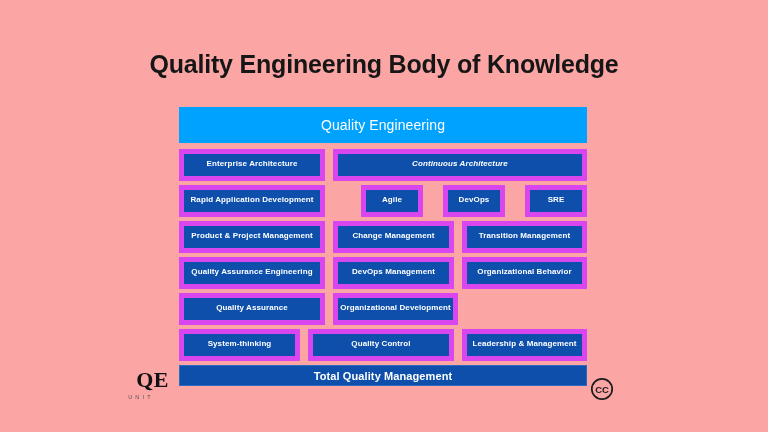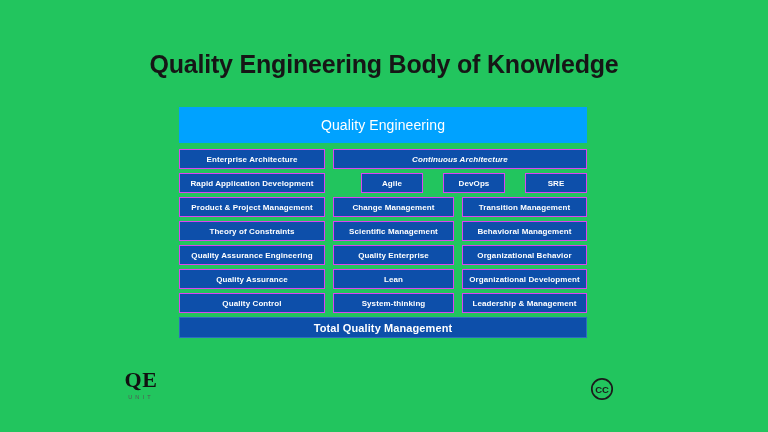--- a/index.html
+++ b/index.html
@@ -12,21 +12,21 @@
     background: #ffffff;
     font-family: "Liberation Sans", sans-serif;
     overflow: hidden;
     position: relative;
   }
 
   .slide {
     width: 768px;
     height: 432px;
     position: relative;
-    background: #22c55e;
+    background: #fca5a5;
     box-sizing: border-box;
   }
 
   .page-title {
     position: absolute;
     top: 50px;
     left: 0;
     width: 768px;
     text-align: center;
     font-size: 25px;
@@ -55,26 +55,26 @@
   }
 
   .grid-row {
     display: flex;
     gap: 8px;
     margin-bottom: 4px;
   }
 
   .cell {
     background: #0D4FAA;
-    border: 1px solid #d946ef;
+    border: 5px solid #d946ef;
     color: #ffffff;
     font-size: 8px;
     font-weight: bold;
     text-align: center;
-    height: 20px;
+    height: 32px;
     line-height: 19px;
     box-sizing: border-box;
     letter-spacing: 0.1px;
     overflow: hidden;
     white-space: nowrap;
   }
 
   .col-1 { width: 146px; flex: 0 0 146px; }
   .col-2 { width: 121px; flex: 0 0 121px; }
   .col-3 { width: 125px; flex: 0 0 125px; }
@@ -109,20 +109,21 @@
     width: 56px;
     text-align: center;
   }
   .logo-mark {
     font-family: "Liberation Serif", serif;
     font-size: 22px;
     font-weight: bold;
     color: #111111;
     line-height: 1;
     letter-spacing: 0.5px;
+    text-align: right;
   }
   .logo-sub {
     font-family: "Liberation Sans", sans-serif;
     font-size: 5.5px;
     color: #555555;
     letter-spacing: 3.2px;
     margin-top: 3px;
   }
 
   .cc-badge {
@@ -157,41 +158,35 @@
         <div class="cell col-third">SRE</div>
       </div>
     </div>
 
     <div class="grid-row">
       <div class="cell col-1">Product &amp; Project Management</div>
       <div class="cell col-2">Change Management</div>
       <div class="cell col-3">Transition Management</div>
     </div>
 
-    <div class="grid-row">
-      <div class="cell col-1">Theory of Constraints</div>
-      <div class="cell col-2">Scientific Management</div>
-      <div class="cell col-3">Behavioral Management</div>
-    </div>
 
     <div class="grid-row">
       <div class="cell col-1">Quality Assurance Engineering</div>
-      <div class="cell col-2">Quality Enterprise</div>
+      <div class="cell col-2">DevOps Management</div>
       <div class="cell col-3">Organizational Behavior</div>
     </div>
 
     <div class="grid-row">
       <div class="cell col-1">Quality Assurance</div>
-      <div class="cell col-2">Lean</div>
       <div class="cell col-3">Organizational Development</div>
     </div>
 
     <div class="grid-row">
+      <div class="cell col-2">System-thinking</div>
       <div class="cell col-1">Quality Control</div>
-      <div class="cell col-2">System-thinking</div>
       <div class="cell col-3">Leadership &amp; Management</div>
     </div>
 
     <div class="footer-bar">Total Quality Management</div>
 
   </div>
 
   <div class="logo">
     <div class="logo-mark">QE</div>
     <div class="logo-sub">UNIT</div>

